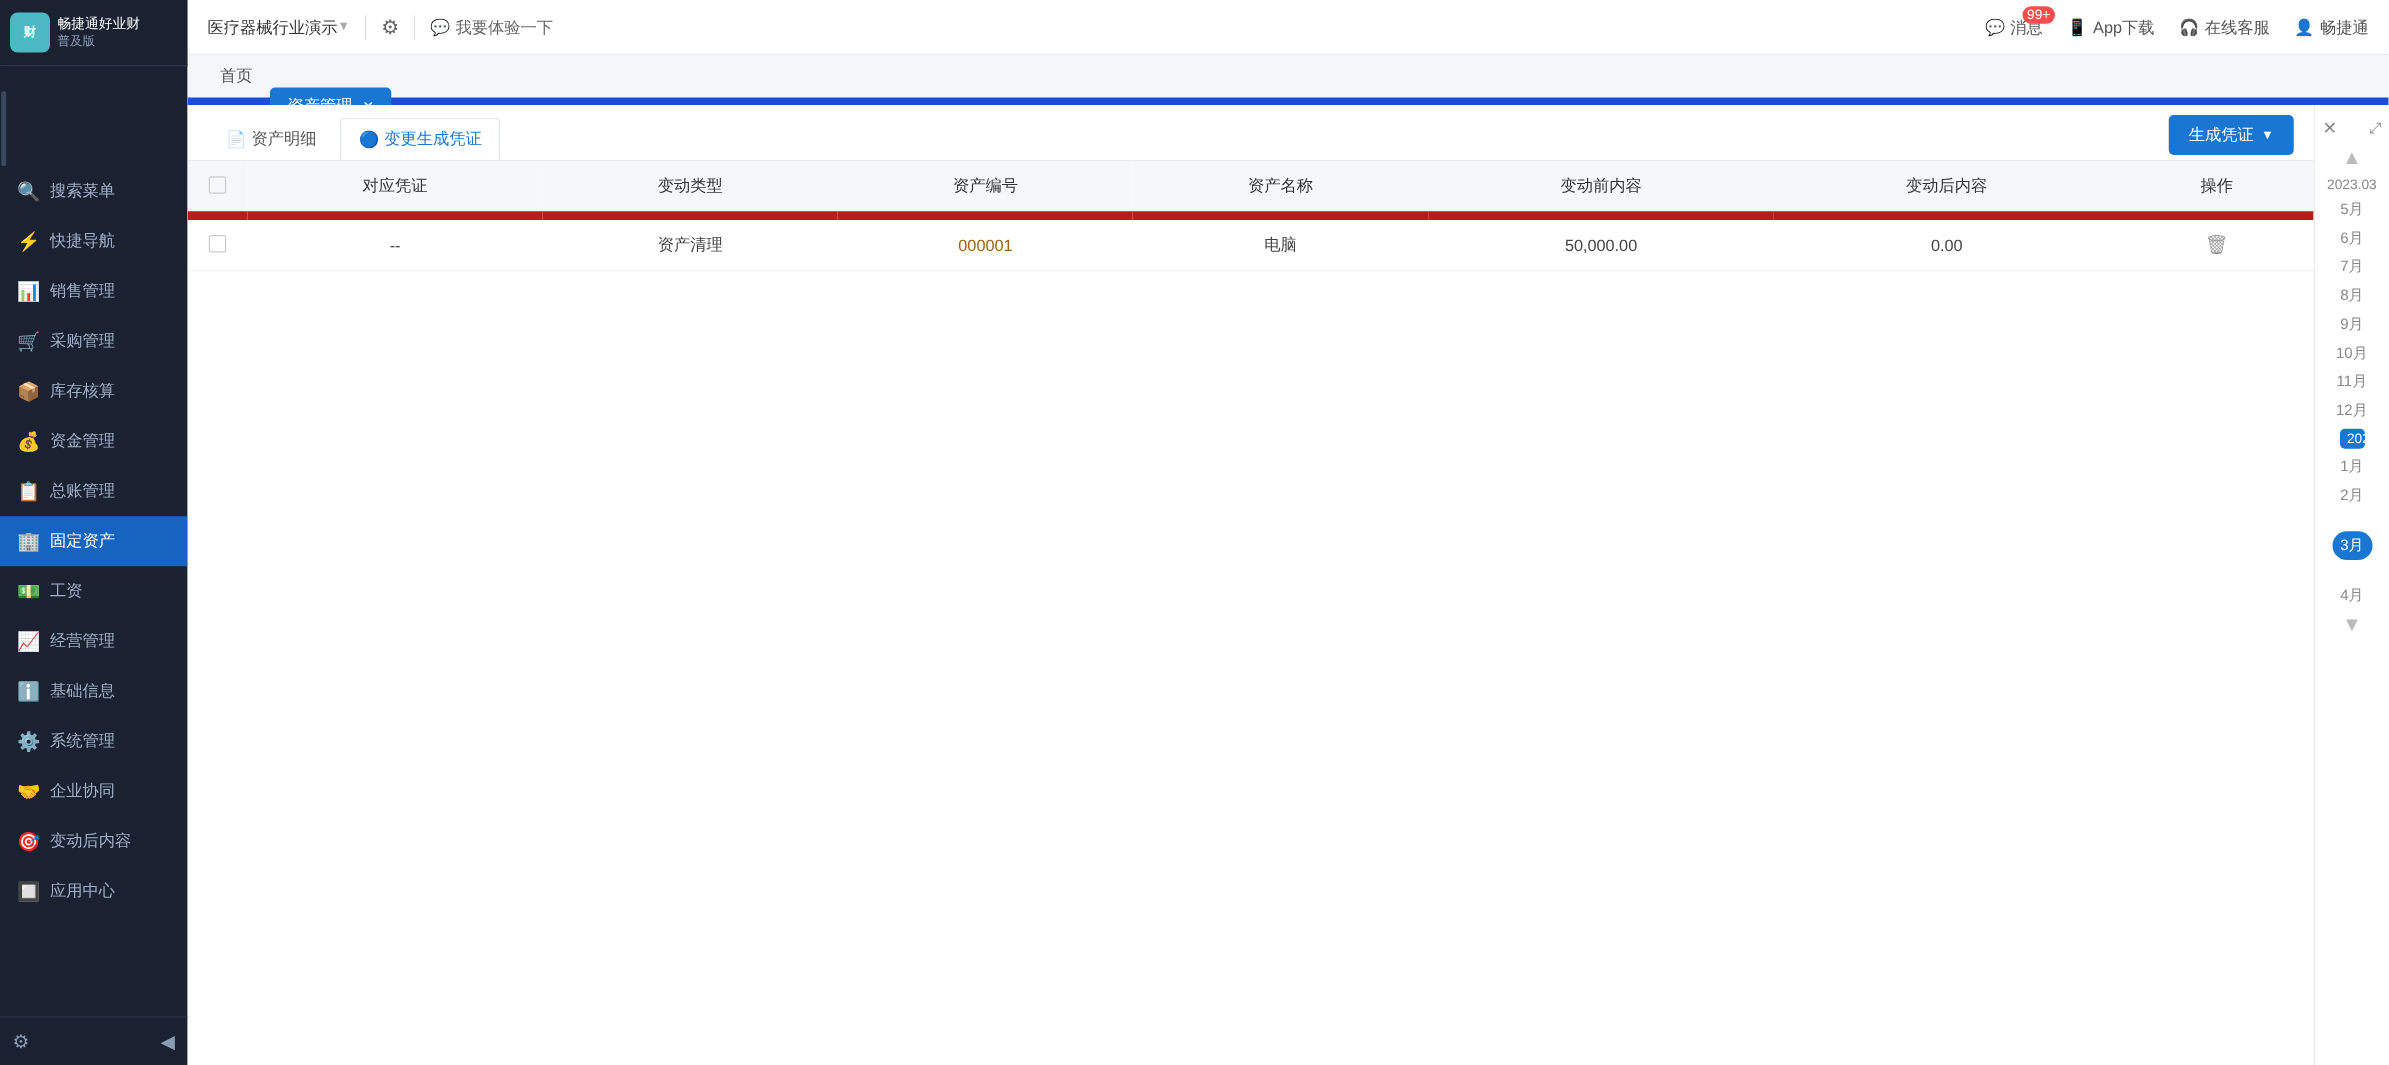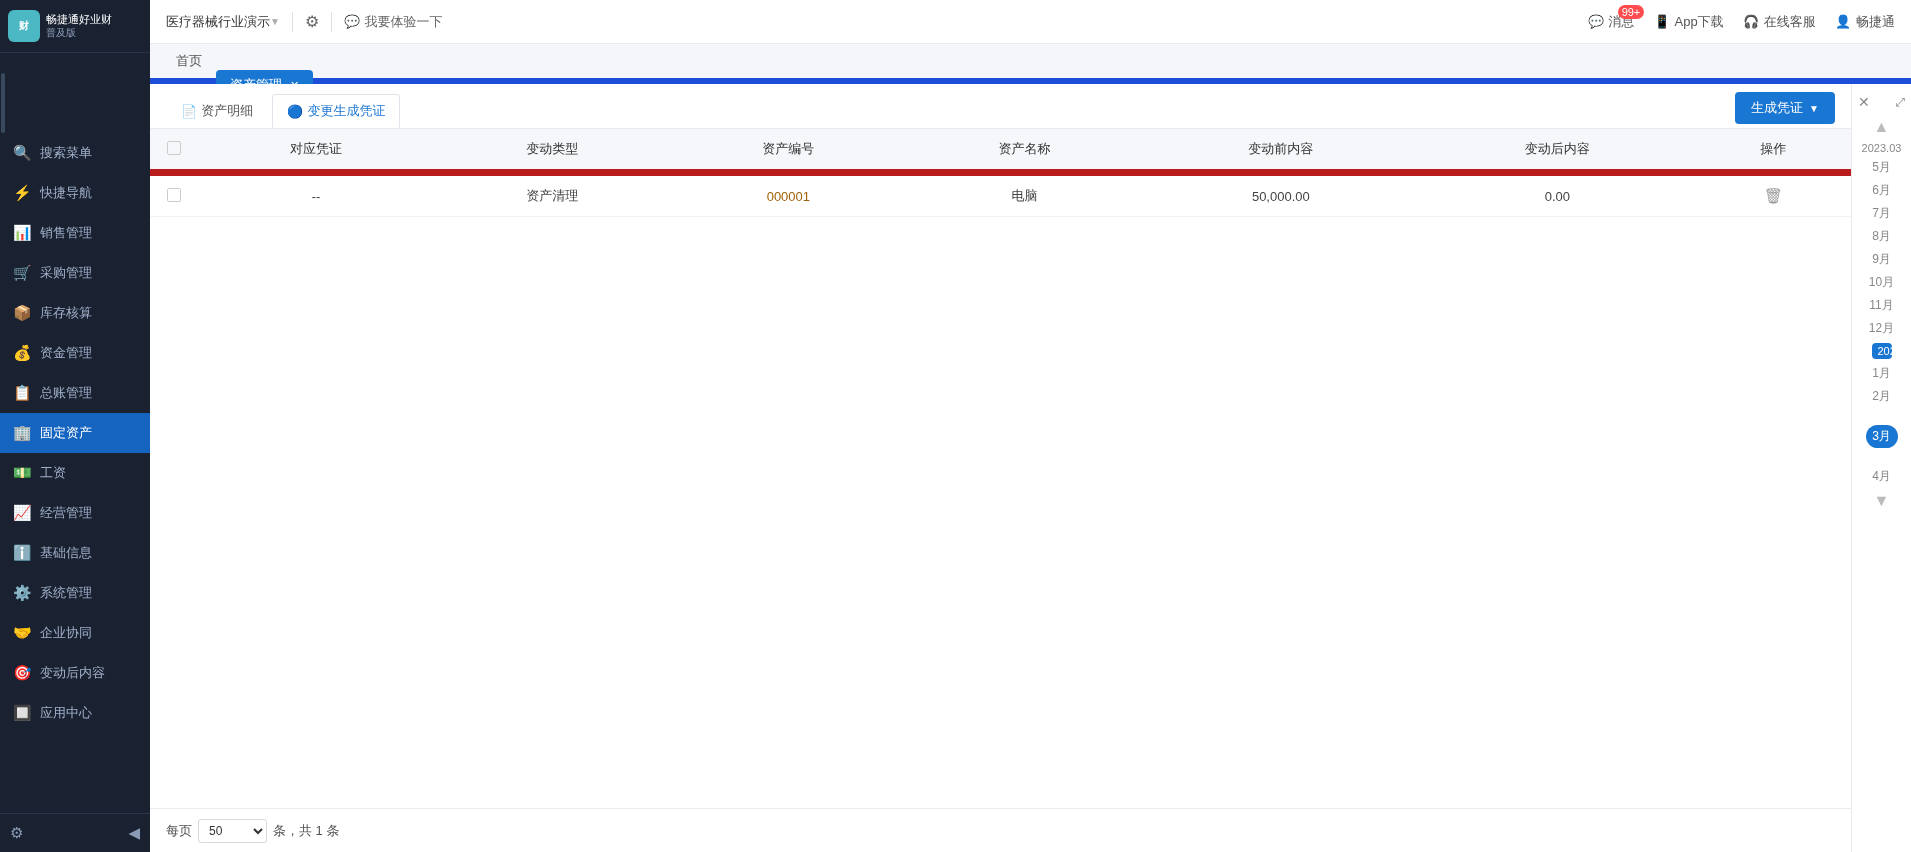--- a/index.html
+++ b/index.html
@@ -547,30 +547,20 @@
               <td>50,000.00</td>
               <td>0.00</td>
               <td>
                 <span class="delete-icon">🗑</span>
               </td>
             </tr>
           </tbody>
         </table>
       </div>
 
-      <div class="table-footer">
-        <span>每页</span>
-        <select class="per-page-select">
-          <option>50</option>
-          <option>10</option>
-          <option>20</option>
-          <option>100</option>
-        </select>
-        <span>条，共 1 条</span>
-      </div>
     </div>
 
     <div class="right-panel">
       <div class="right-panel-header">
         <span class="right-panel-close">✕</span>
         <span class="right-panel-expand">⤢</span>
       </div>
       <div class="timeline">
         <div class="nav-up">▲</div>
 

